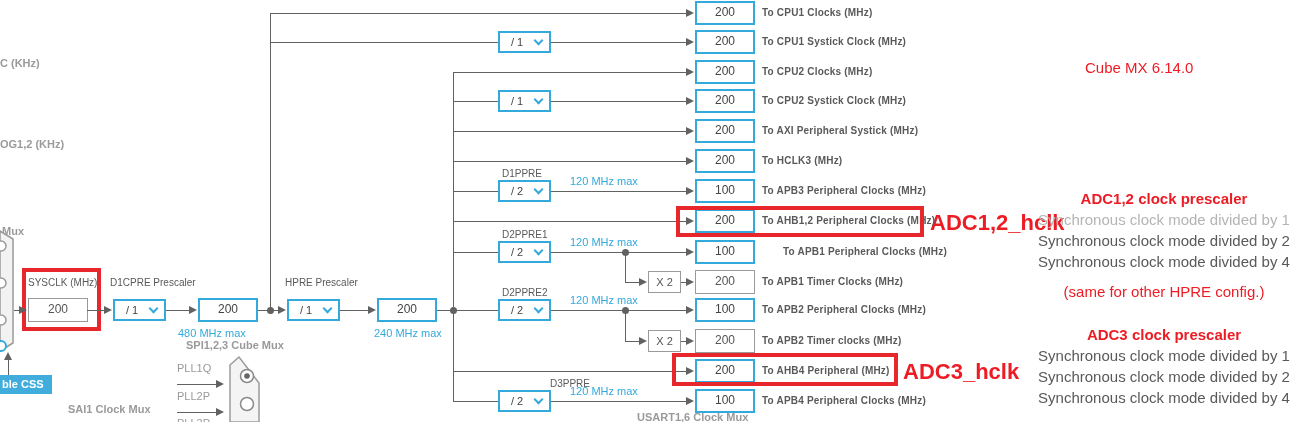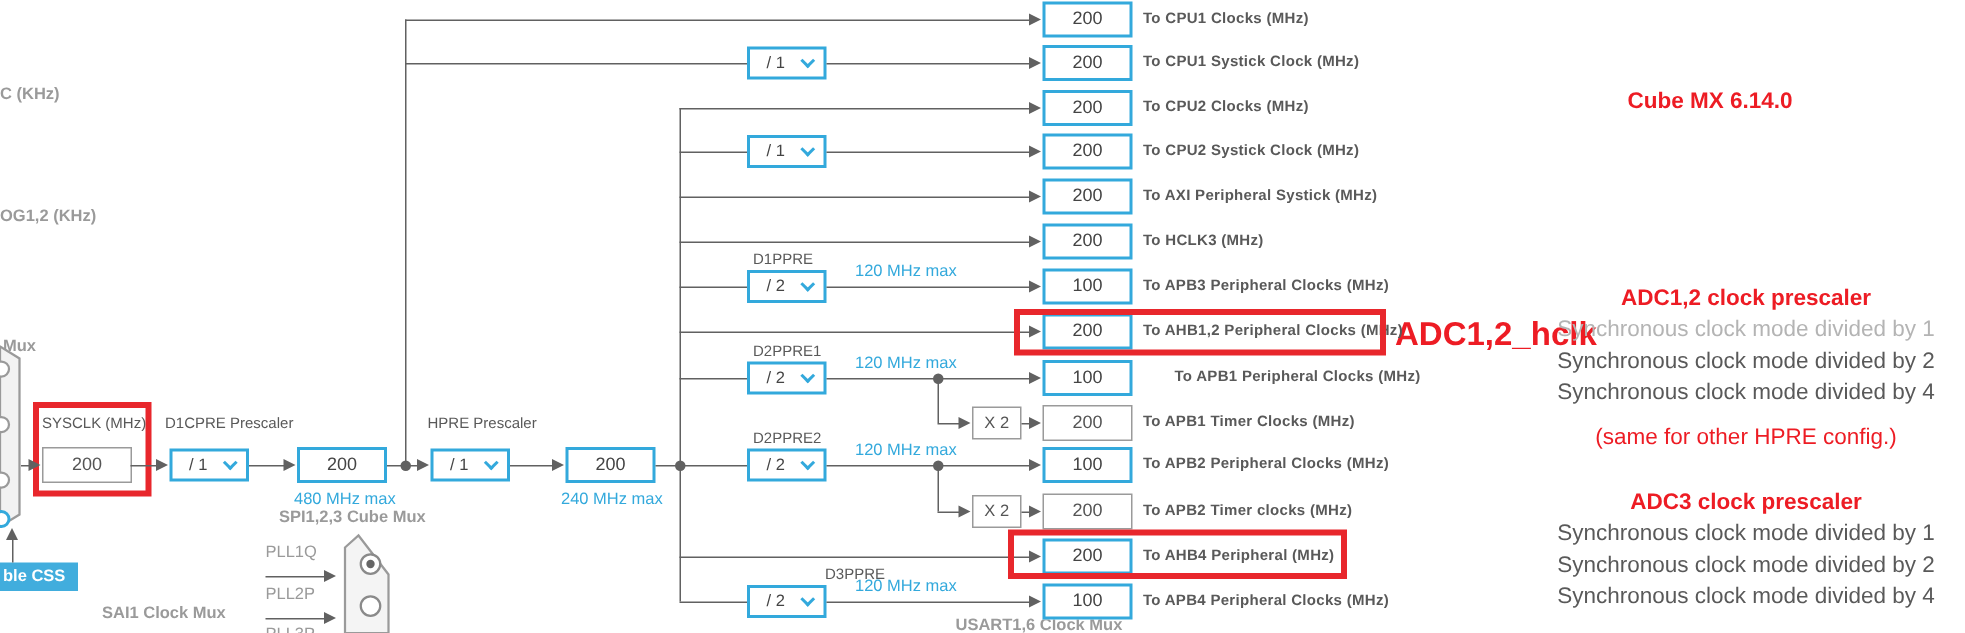--- a/index.html
+++ b/index.html
@@ -20,21 +20,21 @@
   .graylbl{position:absolute;font-size:11px;font-weight:bold;color:#9A9A9A;white-space:nowrap}
   .pll{position:absolute;font-size:11px;color:#9A9A9A;white-space:nowrap}
   .x2box{position:absolute;width:33px;height:22px;border:1px solid #9a9a9a;background:#fff;font-size:11px;color:#555;text-align:center;line-height:20px}
   .redrect{position:absolute;border:4px solid #E8272C}
   .redtxt{position:absolute;color:#ED1C24;font-weight:bold;white-space:nowrap}
   .cssbtn{position:absolute;left:0;top:375px;width:52px;height:19px;background:#41ADDD;color:#fff;font-size:11px;font-weight:bold;line-height:19px;padding-left:2px}
   .rp{position:absolute;width:292px;text-align:center;font-size:15px;color:#595959;line-height:21px;white-space:nowrap}
   .rp .t{color:#ED1C24;font-weight:bold}
   .rp .faded{color:#B4B4B4}
   .rp .note{color:#ED1C24;font-weight:normal;margin-top:9px}
-  .cube{position:absolute;left:1085px;top:58px;color:#ED1C24;font-weight:bold;font-size:15px;line-height:20px;white-space:nowrap}
+  .cube{position:absolute;left:1085px;top:58px;color:#ED1C24;font-weight:normal;font-size:15px;line-height:20px;white-space:nowrap}
 </style>
 </head>
 <body>
 
 <div id="stage">
 
   <div class="graylbl" style="left:0;top:57px">C (KHz)</div>
   <div class="graylbl" style="left:0;top:138px">OG1,2 (KHz)</div>
   <div class="graylbl" style="left:2px;top:225px">Mux</div>
 
@@ -59,20 +59,21 @@
   <div class="pll" style="left:177px;top:417px">PLL3P</div>
 
   <svg style="position:absolute;left:228px;top:355px" width="34" height="67" viewBox="0 0 34 67">
     <path d="M2,10 L11,2 L31,28 L31,67 L2,67 Z" fill="#f4f4f4" stroke="#9a9a9a" stroke-width="1.5"></path>
     <circle cx="19" cy="21" r="6.5" fill="#fff" stroke="#8a8a8a" stroke-width="1.5"></circle>
     <circle cx="19" cy="21" r="2.8" fill="#666"></circle>
     <circle cx="19" cy="49" r="6.5" fill="#fff" stroke="#8a8a8a" stroke-width="1.5"></circle>
   </svg>
 
   <div class="redtxt" style="left:930px;top:210px;font-size:22px">ADC1,2_hclk</div>
+  <div class="redtxt" style="left:903px;top:359px;font-size:22px">ADC3_hclk</div>
 
   <div class="cube">
     <div>Cube MX 6.14.0</div>
   </div>
 
   <div class="rp" style="left:1018px;top:188px">
     <div class="t">ADC1,2 clock prescaler</div>
     <div class="faded">Synchronous clock mode divided by 1</div>
     <div>Synchronous clock mode divided by 2</div>
     <div>Synchronous clock mode divided by 4</div>
@@ -95,21 +96,21 @@
     <div class="ln" style="left: 87px; top: 309.5px; width: 18px; height: 1px;"></div>
     <div class="ar" style="left: 104px; top: 305.5px;"></div>
     <div class="plbl" style="left: 110px; top: 277px;">D1CPRE Prescaler</div>
     <div class="dd" style="left: 113px; top: 299px;">
       <span>/ 1</span>
       <span class="chev"></span>
     </div>
     <div class="ln" style="left: 166px; top: 309.5px; width: 24px; height: 1px;"></div>
     <div class="ar" style="left: 189px; top: 305.5px;"></div>
     <div class="vbox" style="left: 198px; top: 298px;">200</div>
-    <div class="limit" style="left: 196px; top: 327px;">480 MHz max</div>
+    <div class="limit" style="left: 178px; top: 327px;">480 MHz max</div>
     <div class="ln" style="left: 258px; top: 309.5px; width: 21px; height: 1px;"></div>
     <div class="dt" style="left: 266.5px; top: 306.5px;"></div>
     <div class="ar" style="left: 278px; top: 305.5px;"></div>
     <div class="plbl" style="left: 285px; top: 277px;">HPRE Prescaler</div>
     <div class="dd" style="left: 287px; top: 299px;">
       <span>/ 1</span>
       <span class="chev"></span>
     </div>
     <div class="ln" style="left: 340px; top: 309.5px; width: 29px; height: 1px;"></div>
     <div class="ar" style="left: 368px; top: 305.5px;"></div>

